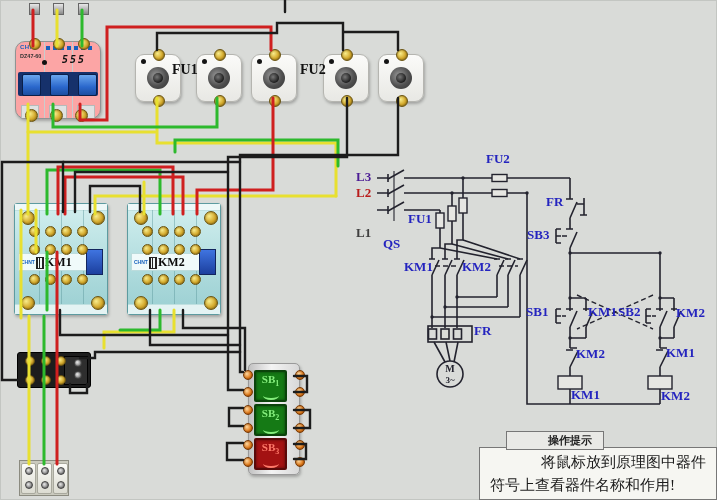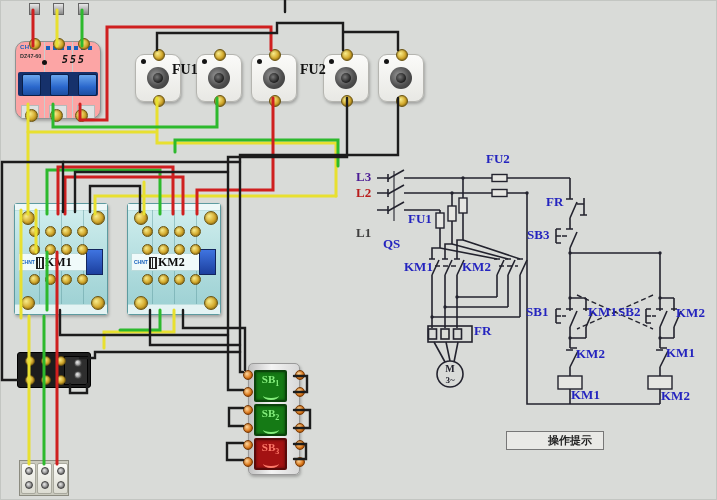--- a/index.html
+++ b/index.html
@@ -401,20 +401,21 @@
           <circle cx="445" cy="307" r="1.7"></circle>
           <circle cx="432" cy="317" r="1.7"></circle>
       </g>
 
       <text x="450" y="372" text-anchor="middle" font-family="Liberation Serif, serif" font-size="10" font-weight="bold" fill="#23232e" stroke="none">M</text>
       <text x="450" y="383" text-anchor="middle" font-family="Liberation Serif, serif" font-size="9" font-weight="bold" fill="#23232e" stroke="none">3~</text>
     </g>
   </svg>
 
   <div id="hint-tab" class="abs">操作提示</div>
+  <div id="hint-box" class="abs">将鼠标放到原理图中器件符号上查看器件名称和作用!</div>
 <div class="phys-label" style="left: 172px; top: 62px;">FU1</div>
     <div class="phys-label" style="left: 300px; top: 62px;">FU2</div>
     <div class="sch-label" style="left: 356px; top: 170px; color: #4c1d95;">L3</div>
     <div class="sch-label" style="left: 356px; top: 186px; color: #b91c1c;">L2</div>
     <div class="sch-label" style="left: 356px; top: 202px; color: #404040; margin-top: 24px;">L1</div>
     <div class="sch-label" style="left: 383px; top: 237px; color: rgb(36, 36, 191);">QS</div>
     <div class="sch-label" style="left: 408px; top: 212px; color: rgb(36, 36, 191);">FU1</div>
     <div class="sch-label" style="left: 486px; top: 152px; color: rgb(36, 36, 191);">FU2</div>
     <div class="sch-label" style="left: 404px; top: 260px; color: rgb(36, 36, 191);">KM1</div>
     <div class="sch-label" style="left: 462px; top: 260px; color: rgb(36, 36, 191);">KM2</div>

